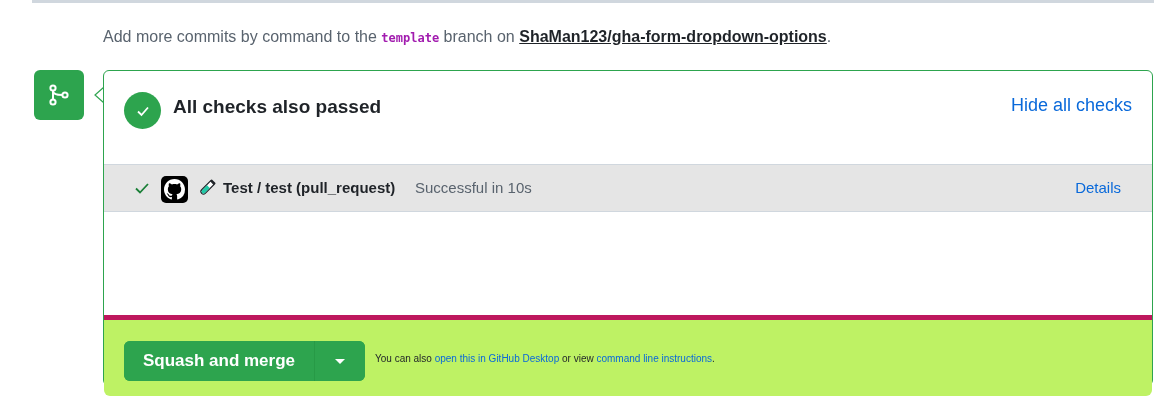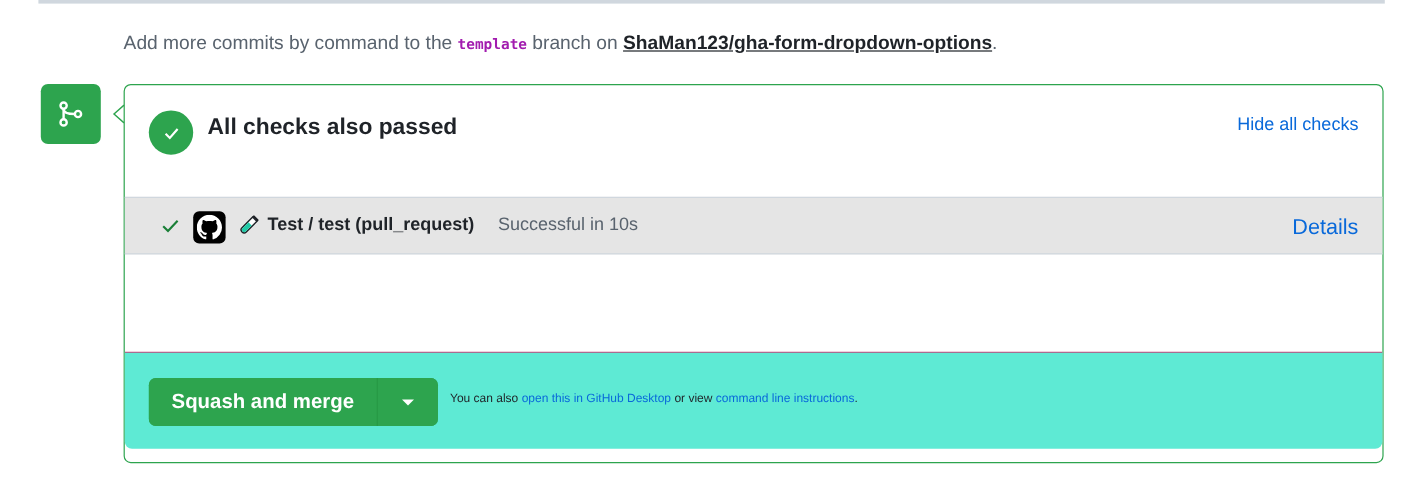--- a/index.html
+++ b/index.html
@@ -14,35 +14,35 @@
 
   .merge-badge { position: absolute; left: 34px; top: 70px; width: 50px; height: 50px; background: #2da44e; border-radius: 6px; display: flex; align-items: center; justify-content: center; }
 
   .panel { position: absolute; left: 103px; top: 70px; width: 1050px; height: 316px; border: 1.5px solid #2da44e; border-radius: 6px; background: #fff; }
   .panel-arrow { position: absolute; left: 94px; top: 87px; width: 14px; height: 16px; }
 
   .section { position: absolute; left: 0; right: 0; }
   .sec-checks { top: 0; height: 93px; }
   .sec-run { top: 93px; height: 48px; background: #e5e5e5; border-top: 1px solid #d0d7de; border-bottom: 1px solid #d0d7de; text-align: right; }
   .sec-conflicts { top: 141px; height: 93px; }
-  .sec-merge { top: 222px; height: 81px; background: #5eead4; border-top: 1px solid #be185d; border-radius: 0 0 6px 6px; }
+  .sec-merge { top: 244px; height: 81px; background: #bef264; border-top: 5px solid #be185d; border-radius: 0 0 6px 6px; }
 
   .circle-check { position: absolute; width: 37px; height: 37px; border-radius: 50%; background: #2da44e; display: flex; align-items: center; justify-content: center; }
   .title { position: absolute; font-size: 19px; font-weight: bold; color: #1f2328; white-space: nowrap; }
   .subtitle { position: absolute; font-size: 15px; color: #59636e; white-space: nowrap; }
   .link { color: #0969da; text-decoration: none; cursor: pointer; }
 
-  .hide-checks { position: absolute; right: 20px; top: 24px; font-size: 15px; }
+  .hide-checks { position: absolute; right: 20px; top: 24px; font-size: 18px; }
 
   .run-check { position: absolute; left: 30px; top: 15px; }
   .gh-avatar { position: absolute; left: 57px; top: 11px; width: 27px; height: 27px; background: #000; border-radius: 5px; display: flex; align-items: center; justify-content: center; }
   .beaker { position: absolute; left: 93px; top: 13px; }
   .run-name { position: absolute; left: 119px; top: 14px; font-size: 15px; font-weight: bold; color: #1f2328; white-space: nowrap; }
   .run-status { position: absolute; left: 311px; top: 14px; font-size: 15px; color: #59636e; white-space: nowrap; }
-  .run-details { position: absolute; right: 20px; top: 14px; font-size: 18px; }
+  .run-details { position: absolute; right: 31px; top: 14px; font-size: 15px; }
 
   .btn-group { position: absolute; left: 20px; top: 21px; height: 40px; display: flex; border-radius: 6px; overflow: hidden; background: #2da44e; }
   .btn-main { width: 190px; height: 40px; border: none; background: #2da44e; color: #fff; font-family: "Liberation Sans", "DejaVu Sans", sans-serif; font-size: 17px; font-weight: bold; cursor: pointer; }
   .btn-caret { width: 51px; height: 40px; border: none; border-left: 1px solid #279a46; background: #2da44e; display: flex; align-items: center; justify-content: center; cursor: pointer; }
   .caret { width: 0; height: 0; border-left: 5px solid transparent; border-right: 5px solid transparent; border-top: 5px solid #fff; }
   .merge-note { position: absolute; left: 271px; top: 33px; font-size: 10px; color: #1f2328; white-space: nowrap; }
 </style>
 </head>
 <body>
 

